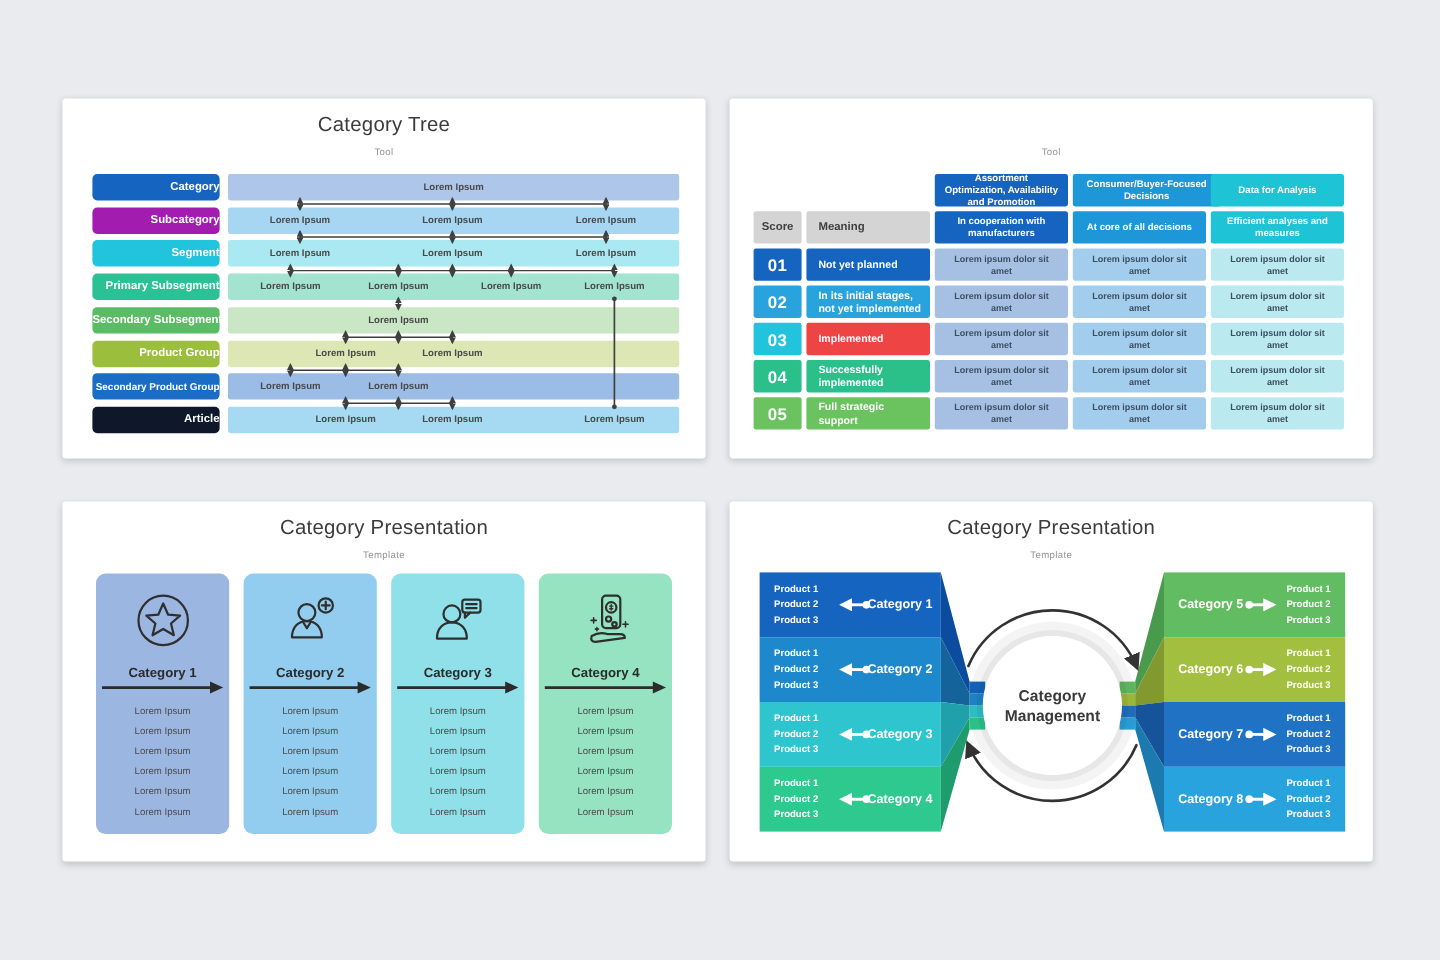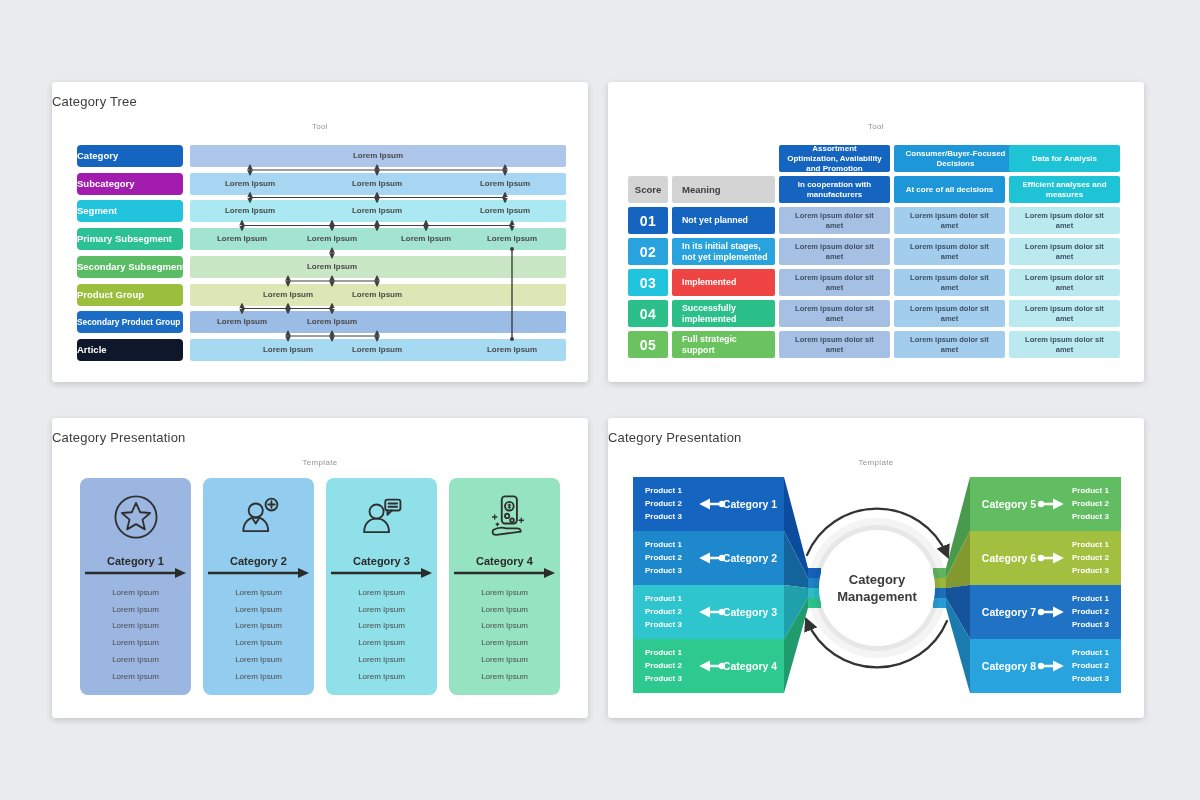--- a/index.html
+++ b/index.html
@@ -1,23 +1,23 @@
 <!DOCTYPE html>
 <html><head>
 <meta charset="utf-8">
 <style>
   html,body{margin:0;padding:0;}
   body{width:1200px;height:800px;background:#e9ebee;font-family:"Liberation Sans","DejaVu Sans",sans-serif;position:relative;overflow:hidden;}
   .card{position:absolute;width:536px;height:300px;background:#ffffff;border-radius:3px;box-shadow:0 2px 6px rgba(0,0,0,0.16);overflow:hidden;}
   #card1{left:52px;top:82px;}  #card2{left:608px;top:82px;}
   #card3{left:52px;top:418px;} #card4{left:608px;top:418px;}
-  .s-title{position:absolute;top:12px;left:0;right:0;text-align:left;font-size:13px;color:#3c3c3c;font-weight:500;letter-spacing:.2px;}
+  .s-title{position:absolute;top:12px;left:0;right:0;text-align:center;font-size:17px;color:#3c3c3c;font-weight:500;letter-spacing:.2px;}
   .s-sub{position:absolute;top:40px;left:0;right:0;text-align:center;font-size:8px;color:#949494;letter-spacing:.3px;}
   
-  .t-pill{position:absolute;left:25px;width:106px;height:22px;border-radius:4px;color:#fff;font-weight:bold;font-size:9.5px;text-align:left;line-height:22px;white-space:nowrap;}
+  .t-pill{position:absolute;left:25px;width:106px;height:22px;border-radius:4px;color:#fff;font-weight:bold;font-size:9.5px;text-align:right;line-height:22px;white-space:nowrap;}
   .t-bar{position:absolute;left:138px;width:376px;height:22px;border-radius:2px;}
   .t-item{position:absolute;top:0;transform:translateX(-50%);font-size:8px;font-weight:bold;color:#4a4a4a;line-height:22px;white-space:nowrap;}
   .t-svg{position:absolute;left:0;top:0;}
   
   .sc-cell{position:absolute;border-radius:2px;box-sizing:border-box;}
   .sc-head{color:#3f3f3f;font-weight:bold;font-size:9.5px;display:flex;align-items:center;}
   .sc-colhead{color:#fff;font-weight:bold;font-size:8px;display:flex;align-items:center;justify-content:center;text-align:center;line-height:10px;padding:0 7px;}
   .sc-score{color:#fff;font-weight:bold;font-size:14px;display:flex;align-items:center;justify-content:center;letter-spacing:.5px;}
   .sc-meaning{color:#fff;font-weight:bold;font-size:8.8px;line-height:10.5px;display:flex;align-items:center;padding-left:10px;padding-right:4px;}
   .sc-data{display:flex;align-items:center;justify-content:center;text-align:center;font-size:7.5px;line-height:10px;color:#3d4f63;font-weight:600;}

